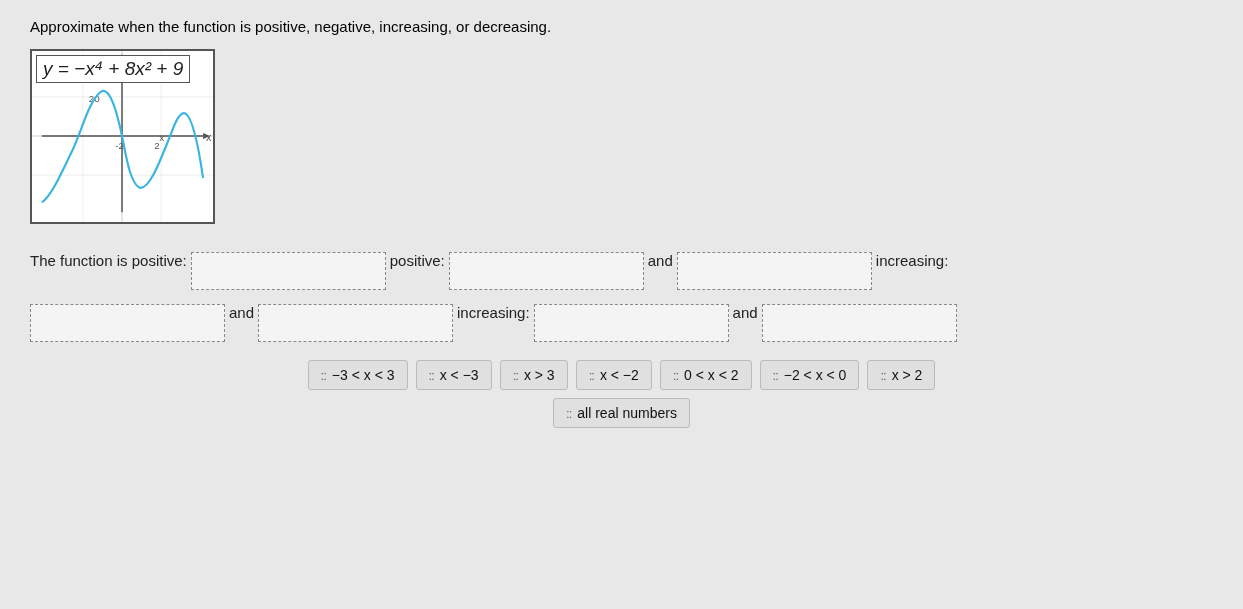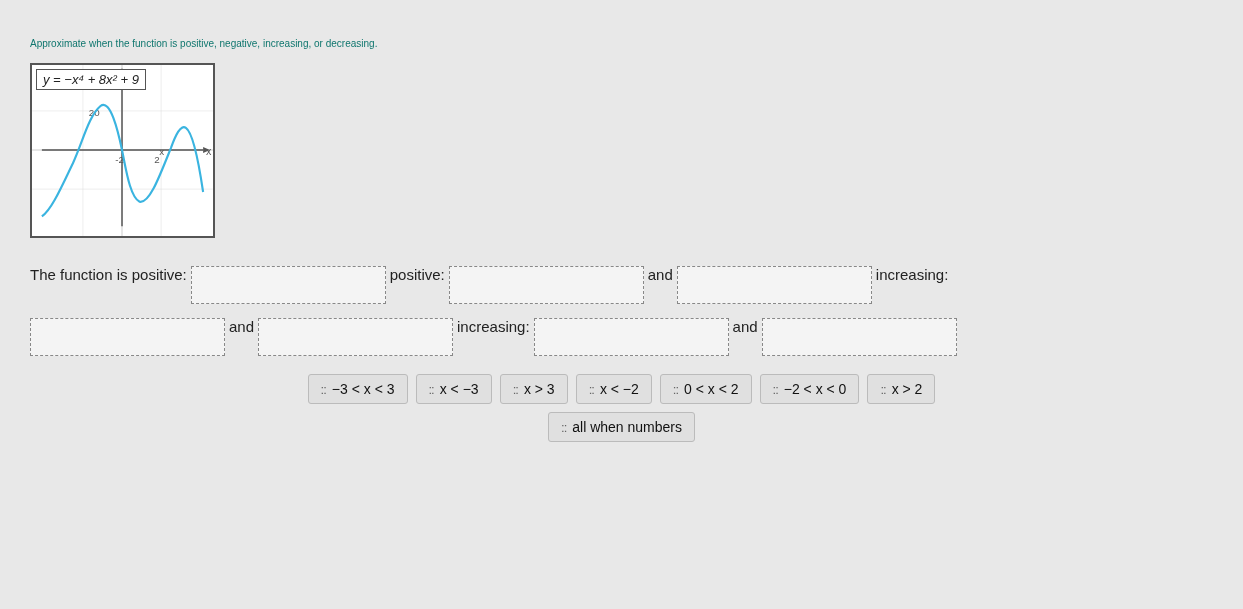--- a/index.html
+++ b/index.html
@@ -7,44 +7,43 @@
       background: #e8e8e8;
       font-family: Arial, sans-serif;
       font-size: 15px;
       color: #222;
       width: 1243px;
       min-height: 609px;
       padding: 18px 30px 20px 30px;
     }
 
     .instruction {
-      font-size: 10px;
+      font-size: 15px;
       margin-bottom: 14px;
-      color: #0f766e;
-      margin-top: 20px;
+      color: #000000;
     }
 
     .graph-container {
       border: 2px solid #555;
       width: 185px;
       height: 175px;
       background: #fff;
       position: relative;
       margin-bottom: 28px;
       overflow: hidden;
     }
 
     .formula-box {
       position: absolute;
       top: 4px;
       left: 4px;
       background: #fff;
       border: 1.5px solid #555;
       padding: 2px 6px;
-      font-size: 13px;
+      font-size: 19px;
       font-style: italic;
       z-index: 2;
     }
 
     .graph-inner {
       width: 100%;
       height: 100%;
     }
 
     
@@ -193,15 +192,15 @@
     </div>
     <div class="chip" draggable="true">
       <span class="chip-dots">::</span>
       <span>x &gt; 2</span>
     </div>
   </div>
 
 <div class="all-real-row">
 <div class="chip" draggable="true">
       <span class="chip-dots">::</span>
-      <span>all when numbers</span>
+      <span>all real numbers</span>
     </div>
   </div>
 
 </body></html>

